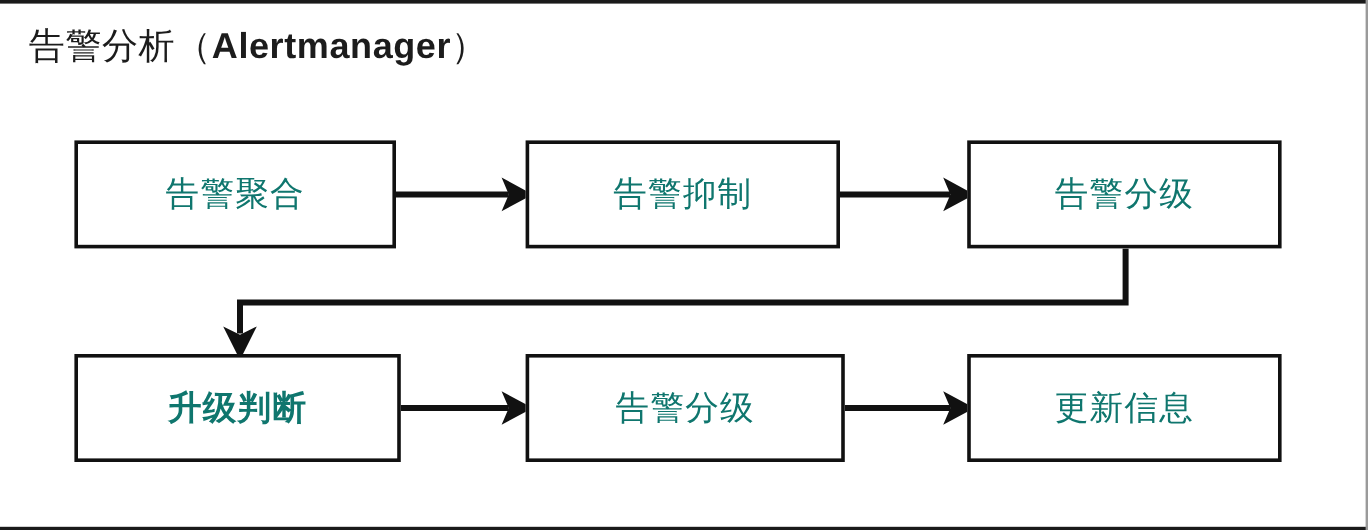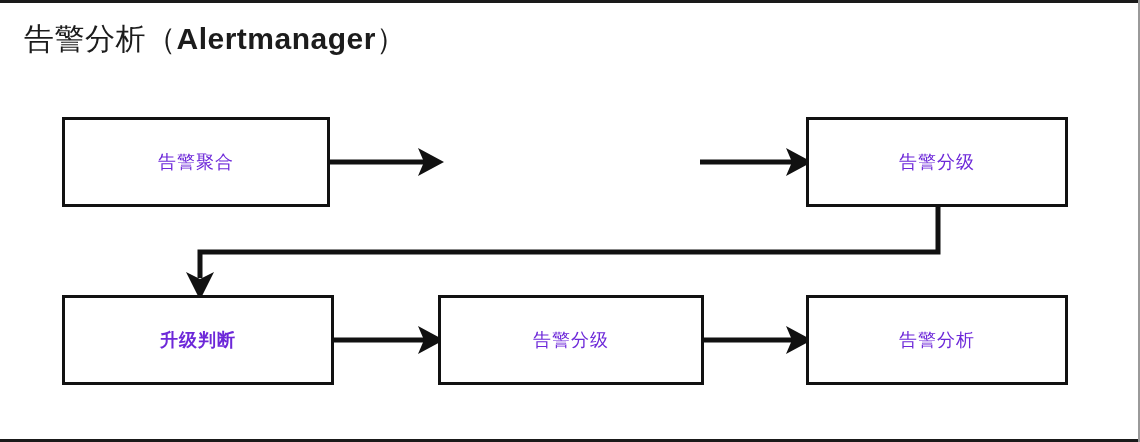--- a/index.html
+++ b/index.html
@@ -56,22 +56,22 @@
   }
 
   .node {
     position: absolute;
     box-sizing: border-box;
     background: #ffffff;
     border: 3px solid #111111;
     display: flex;
     align-items: center;
     justify-content: center;
-    font-size: 18px;
-    color: #6d28d9;
+    font-size: 28px;
+    color: #0f766e;
     letter-spacing: 1px;
     white-space: nowrap;
   }
 
   
   #node-aggregate { left: 62px;  top: 117px; width: 268px; height: 90px; }
   #node-suppress  { left: 438px; top: 117px; width: 262px; height: 90px; }
   #node-grade     { left: 806px; top: 117px; width: 262px; height: 90px; }
   
   #node-escalate  { left: 62px;  top: 295px; width: 272px; height: 90px; font-weight: bold; }
@@ -128,26 +128,29 @@
 
     <g>
       <path class="edge-path" d="M704,340 L792,340"></path>
       <polygon class="edge-head" points="786,326 812,340 786,354 792,340"></polygon>
     </g>
   </svg>
 
   <div class="node" id="node-aggregate">
     <span>告警聚合</span>
   </div>
+  <div class="node" id="node-suppress">
+    <span>告警抑制</span>
+  </div>
   <div class="node" id="node-grade">
     <span>告警分级</span>
   </div>
   <div class="node" id="node-escalate">
     <span>升级判断</span>
   </div>
   <div class="node" id="node-recover">
     <span>告警分级</span>
   </div>
   <div class="node" id="node-update">
-    <span>告警分析</span>
+    <span>更新信息</span>
   </div>
 
 </div>
 
 </body></html>

